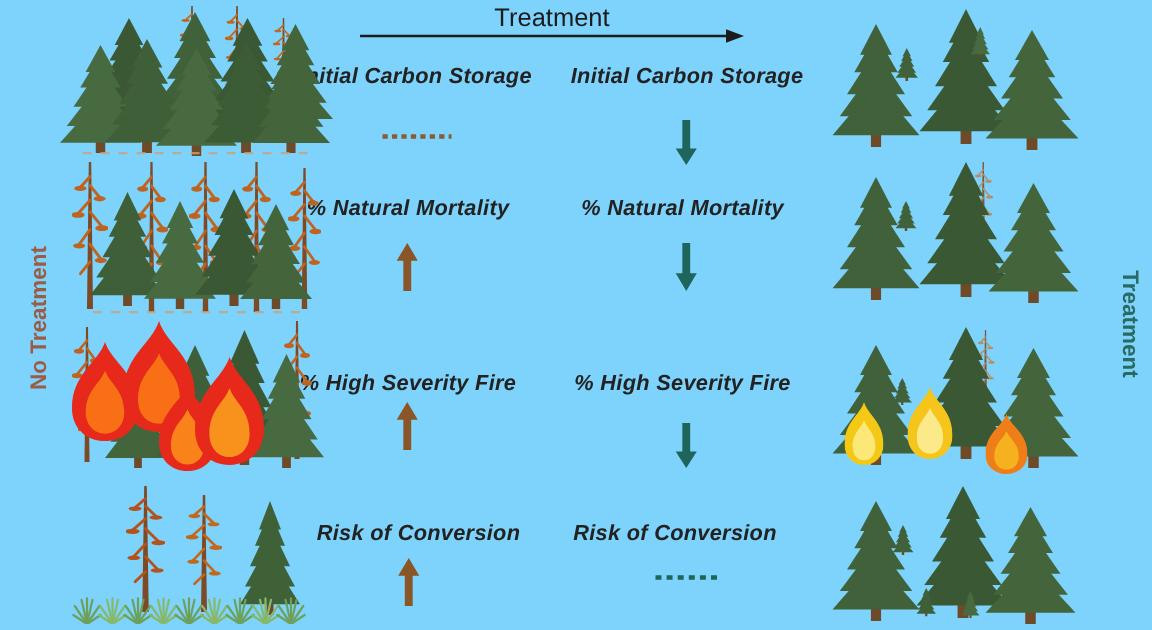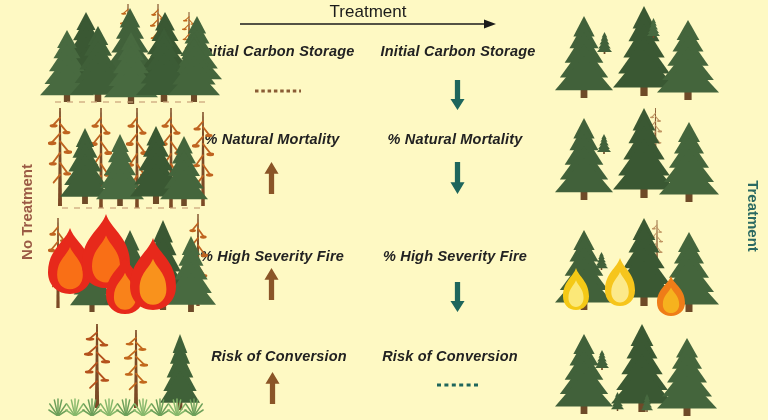--- a/index.html
+++ b/index.html
@@ -1,17 +1,17 @@
 <!DOCTYPE html>
 <html style="--no-treatment-text: #9b5b45; --treatment-text: #2b6a62; --increase-arrow: #8a5527; --decrease-arrow: #1e665c; --no-change-dash-no-treatment: #8a5c35; --no-change-dash-treatment: #1e665c; --header-arrow: #1b1b1b; --label-text: #222222;"><head>
 <meta charset="utf-8">
 <style>
   html,body{margin:0;padding:0;background:#ffffff;}
   #canvas{
-    position:relative;width:768px;height:420px;background:#fef9c3;
+    position:relative;width:768px;height:420px;background:#7dd3fc;
     font-family:"Liberation Sans",sans-serif;overflow:hidden;
   }
   .mid-label{
     position:absolute;transform:translateX(-50%);
     font-style:italic;font-weight:600;font-size:14.5px;letter-spacing:.2px;
     color:var(--label-text,#222);white-space:nowrap;
   }
   .header-label{
     position:absolute;transform:translateX(-50%);
     font-weight:500;font-size:17px;color:#1b1b1b;white-space:nowrap;

